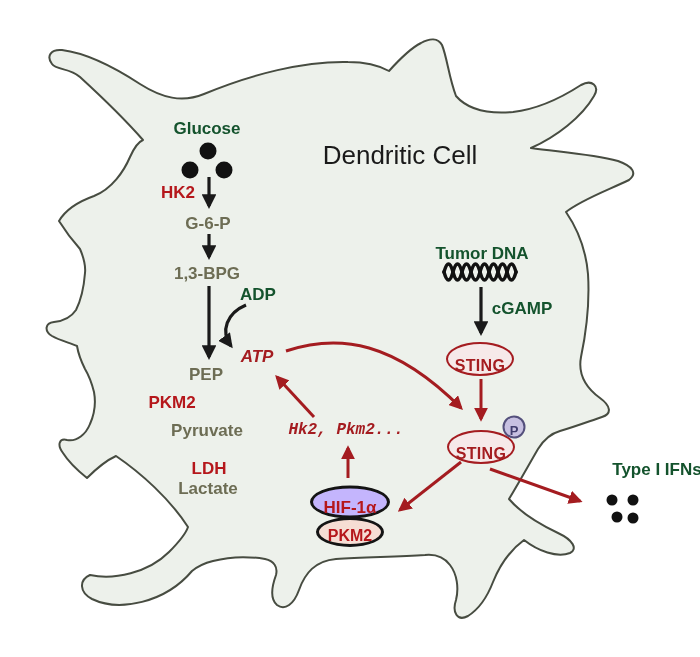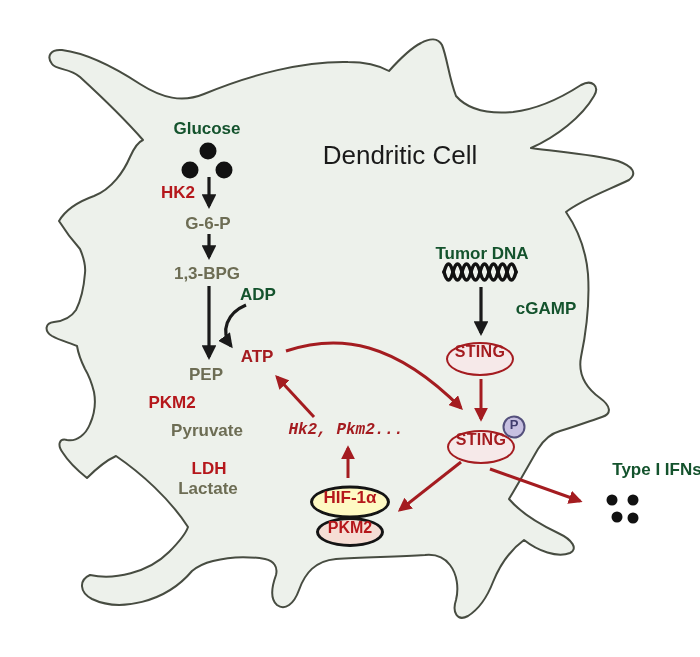--- a/index.html
+++ b/index.html
@@ -9,33 +9,33 @@
   }
   .stage svg{position:absolute;left:0;top:0;}
   .lbl{
     position:absolute;transform:translate(-50%,-50%);
     font-weight:bold;font-size:17px;white-space:nowrap;line-height:1;
     color:#14532d;
   }
   .title{font-weight:400;font-size:26px;color:#1a1a1a;}
   .olive{color:#6d6d54;}
   .ered{color:#b5171b;}
-  .dred{color:#a41c20;}
+  .dred{color:#a41c20;font-style:italic;}
   .italic{font-style:italic;font-size:16px;}
   .oval{
     position:absolute;transform:translate(-50%,-50%);
-    border-radius:50%;display:flex;align-items:flex-start;justify-content:center;
+    border-radius:50%;display:flex;align-items:flex-end;justify-content:center;
     box-sizing:border-box;font-weight:bold;white-space:nowrap;line-height:1;
   }
   .sting{
     width:68px;height:34px;background:#f6e9e9;border:2.5px solid #a41c20;
     color:#a41c20;font-size:16px;letter-spacing:.3px;
   }
   .hif{
-    width:80px;height:33px;background:#fef9c3;border:3px solid #141414;
+    width:80px;height:33px;background:#c4b5fd;border:3px solid #141414;
     color:#b5171b;font-size:17px;
   }
   .pkm2c{
     width:68px;height:30px;background:#f6ddd4;border:3px solid #141414;
     color:#b5171b;font-size:16px;
   }
   .pbadge{
     width:23px;height:23px;background:#c7c0e1;border:2px solid #54507c;
     color:#413d6e;font-size:13px;
   }
@@ -161,21 +161,21 @@
   <div class="lbl olive" style="left:207px;top:273px;">1,3-BPG</div>
   <div class="lbl" style="left:258px;top:294px;">ADP</div>
   <div class="lbl dred" style="left:257px;top:356px;">ATP</div>
   <div class="lbl olive" style="left:206px;top:374px;">PEP</div>
   <div class="lbl ered" style="left:172px;top:402px;">PKM2</div>
   <div class="lbl olive" style="left:207px;top:430px;">Pyruvate</div>
   <div class="lbl ered" style="left:176px;top:468px;margin-left:33px;">LDH</div>
   <div class="lbl olive" style="left:208px;top:488px;">Lactate</div>
 
   <div class="lbl" style="left:482px;top:253px;">Tumor DNA</div>
-  <div class="lbl" style="left:546px;top:308px;">cGAMP</div>
+  <div class="lbl" style="left:522px;top:308px;">cGAMP</div>
   <div class="lbl" style="left:648px;top:469px;margin-left:9px;">Type I IFNs</div>
 
   <div class="lbl dred italic" style="left:346px;top:430px;font-family:Liberation Mono, monospace;">Hk2, Pkm2...</div>
 
   <div class="oval sting" style="left:480px;top:359px;">
     <span>STING</span>
   </div>
   <div class="oval sting" style="left:481px;top:447px;">
     <span>STING</span>
   </div>

